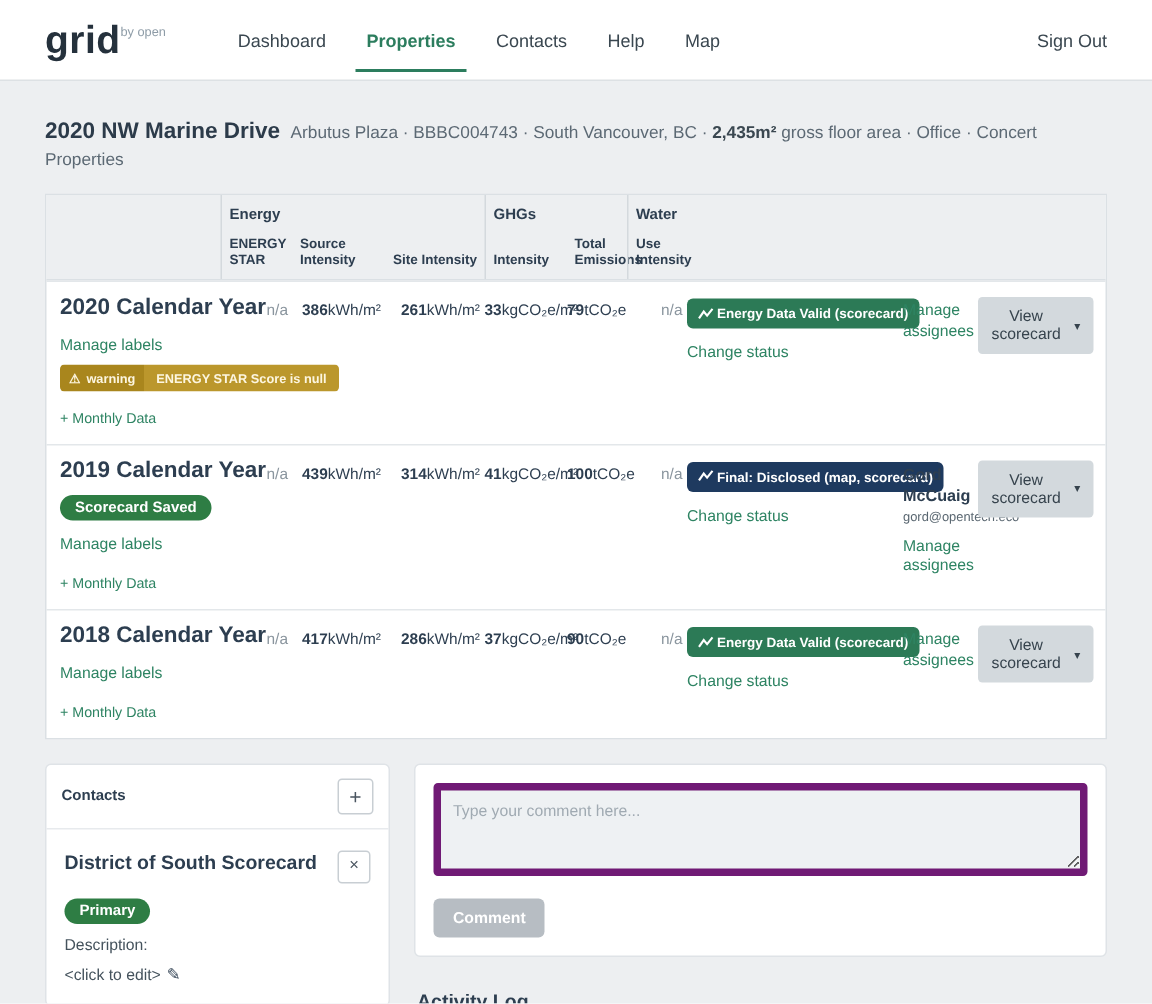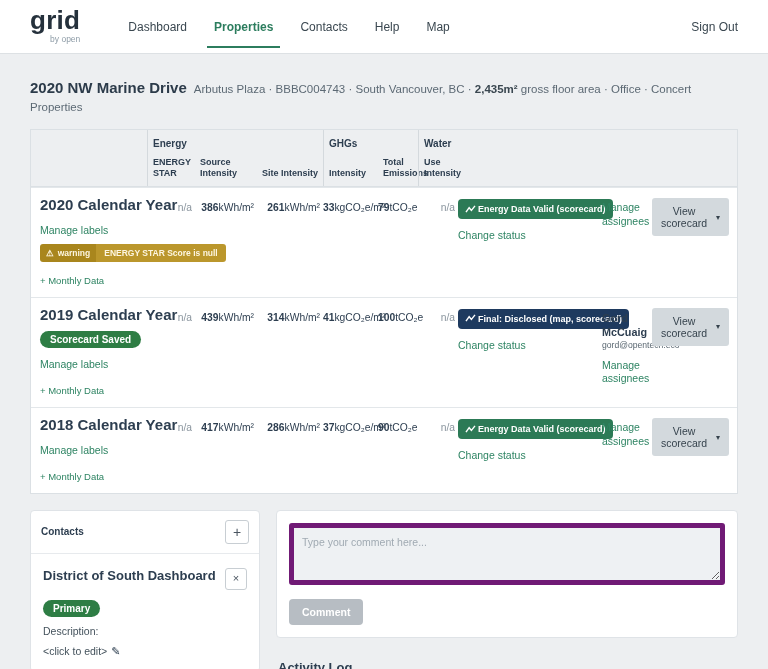--- a/index.html
+++ b/index.html
@@ -3,21 +3,21 @@
 <meta charset="utf-8">
 <style>
   * { margin: 0; padding: 0; box-sizing: border-box; }
   html, body { width: 768px; }
   body { font-family: "Liberation Sans", sans-serif; background: #edeff1; }
   .app { width: 768px; height: 669px; overflow: hidden; background: #edeff1; position: relative; }
 
   
   .topbar { height: 54px; background: #fff; border-bottom: 1px solid #dde1e4;
             display: flex; align-items: center; padding: 0 30px; }
-  .logo { display: flex; flex-direction: column; cursor: pointer; }
+  .logo { display: flex; cursor: pointer; }
   .logo-main { font-size: 26px; font-weight: bold; color: #25313c; line-height: 0.9; letter-spacing: 0.3px; }
   .logo-sub { font-size: 8.5px; color: #8e9ca7; text-align: right; margin-top: 1px; }
   .nav { display: flex; gap: 27px; margin-left: 48px; align-items: center; }
   .nav-item { font-size: 12px; color: #3a4750; cursor: pointer; position: relative; }
   .nav-item.active { color: #2c7d5e; font-weight: bold; }
   .nav-item.active::after { content: ""; position: absolute; left: -7px; right: -7px; bottom: -14px;
             height: 2px; background: #2c7d5e; }
   .signout { margin-left: auto; font-size: 12px; color: #3a4750; cursor: pointer; }
 
   
@@ -260,21 +260,21 @@
 
       <div class="card">
         <div class="card-head">
           <span class="card-head-title">Contacts</span>
           <button class="sq-btn">
               <span>+</span>
             </button>
         </div>
         <div class="c-body">
           <div class="name-row">
-            <span class="contact-name">District of South Dashboard</span>
+            <span class="contact-name">District of South Scorecard</span>
             <button class="sq-btn small">
                 <span>×</span>
               </button>
           </div>
           <div class="mt8"><span class="pill-green">Primary</span></div>
           <div class="mt8 desc-label">Description:</div>
           <div class="mt4"><span class="desc-value">&lt;click to edit&gt;</span><span class="pencil">✎</span></div>
 
         </div>
 

